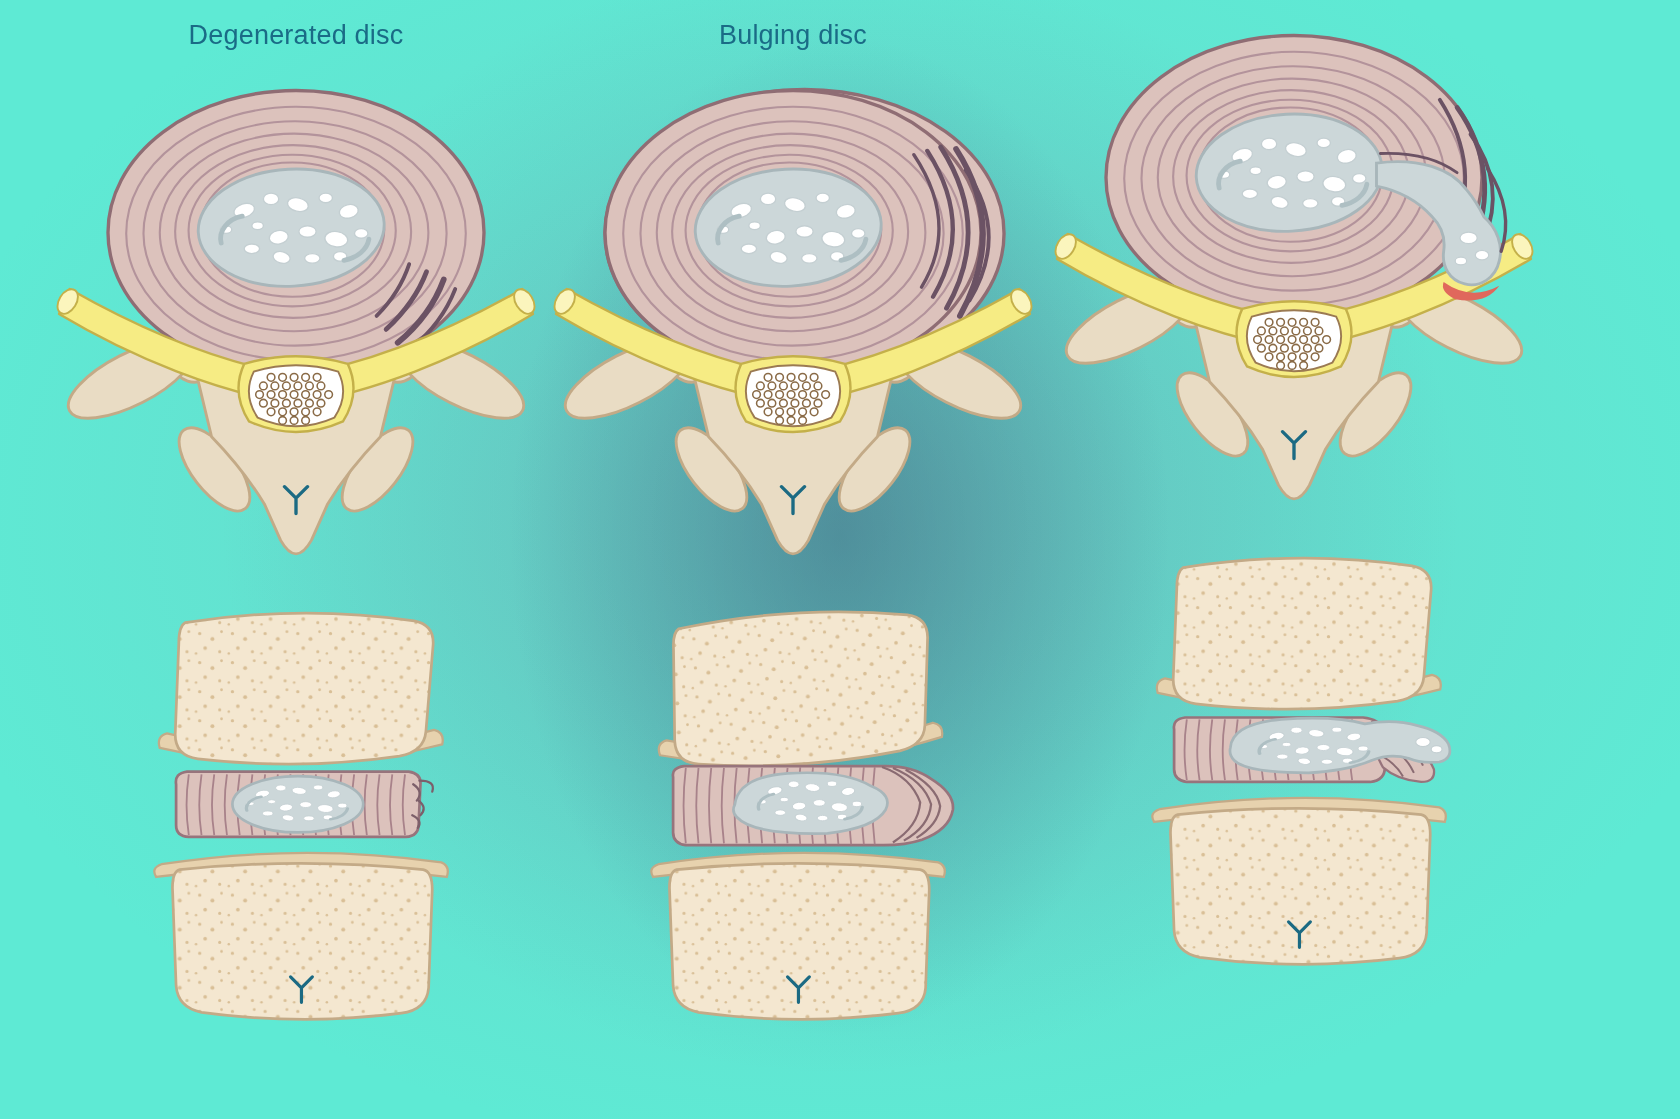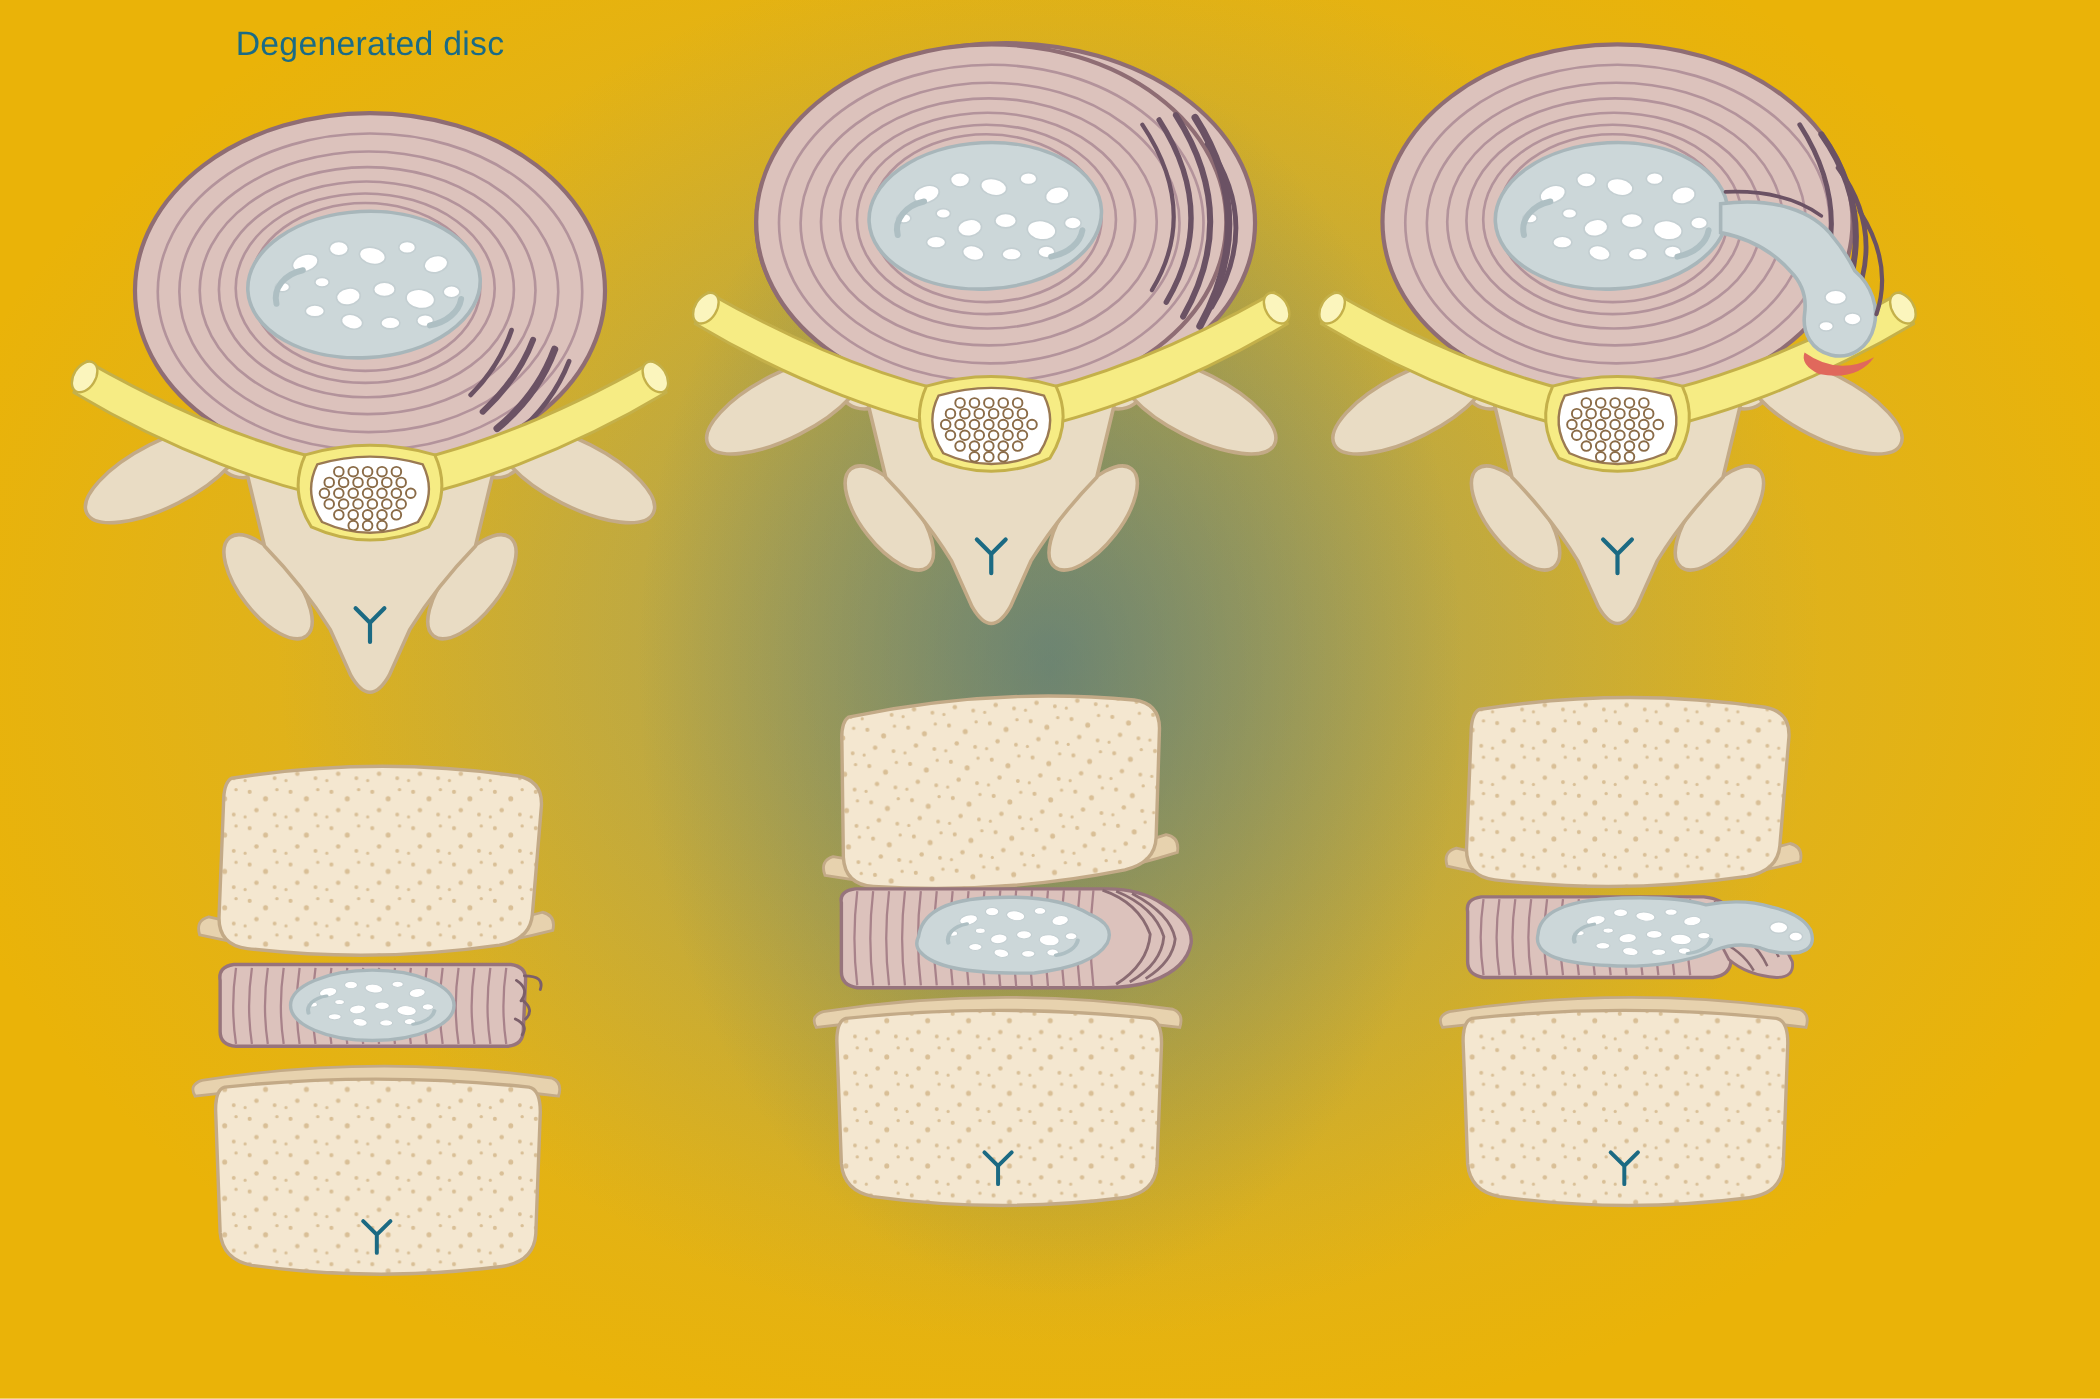--- a/index.html
+++ b/index.html
@@ -1,16 +1,16 @@
 <!DOCTYPE html>
 <html><head>
 <meta charset="utf-8">
 <style>
   html,body{margin:0;padding:0;background:#ffffff;}
-  .canvas{position:relative;width:1680px;height:1119px;overflow:hidden;background:#eab308;
+  .canvas{position:relative;width:1680px;height:1119px;overflow:hidden;background:#5eead4;
           font-family:"Liberation Sans",sans-serif;}
   .bg-glow{position:absolute;inset:0;pointer-events:none;background:
     radial-gradient(ellipse 330px 500px at 50% 48%, rgba(58,105,128,.50), rgba(58,105,128,0) 100%),
     radial-gradient(ellipse 620px 560px at 50% 46%, rgba(90,134,153,.40), rgba(90,134,153,0) 100%),
     radial-gradient(ellipse 920px 650px at 50% 46%, rgba(140,170,183,.32), rgba(140,170,183,0) 100%);}
   .col{position:absolute;top:0;width:520px;text-align:center;}
   .col h2{margin:20px 0 4px 0;font-size:27px;font-weight:500;color:#1a6b86;letter-spacing:.2px;}
   .col svg{display:block;margin:0 auto;}
   .axial{margin-top:6px;}
   .defs-holder{position:absolute;width:0;height:0;overflow:hidden;}
@@ -165,20 +165,21 @@
         <path fill="none" stroke="#7c5f6a" stroke-width="2.5" stroke-linecap="round" d="M349 204 q12 8 4 18 M355 222 q10 8 2 16 M348 238 q12 6 6 14 M356 200 q18 0 14 12"></path>
         <ellipse cx="222" cy="226" rx="72" ry="31" fill="#ccd7d9" stroke="#a8b6ba" stroke-width="3"></ellipse>
         <use href="#nucleus-blobs" transform="translate(42 127) scale(0.72 0.54)"></use>
       </g>
       <use href="#bone-bottom"></use>
       <use href="#spine-mark" transform="translate(226 428)"></use>
     </svg>
   </div>
 
   <div class="col" style="left:533px;">
+    <h2>Bulging disc</h2>
 
     <svg class="axial" viewBox="0 0 500 540" width="480" height="518">
       <use href="#bone-axial"></use>
       <use href="#spine-mark" transform="translate(250 462)"></use>
       <ellipse cx="262" cy="186" rx="208" ry="150" fill="#dcc2bc" stroke="#8f6d74" stroke-width="3.5"></ellipse>
       <use href="#disc-axial"></use>
       <g fill="none" stroke="#6b5264" stroke-linecap="round">
         <path d="M420 98 Q474 182 424 272" stroke-width="6"></path>
         <path d="M404 96 Q458 180 410 264" stroke-width="5"></path>
         <path d="M390 100 Q440 178 396 252" stroke-width="4.5"></path>

